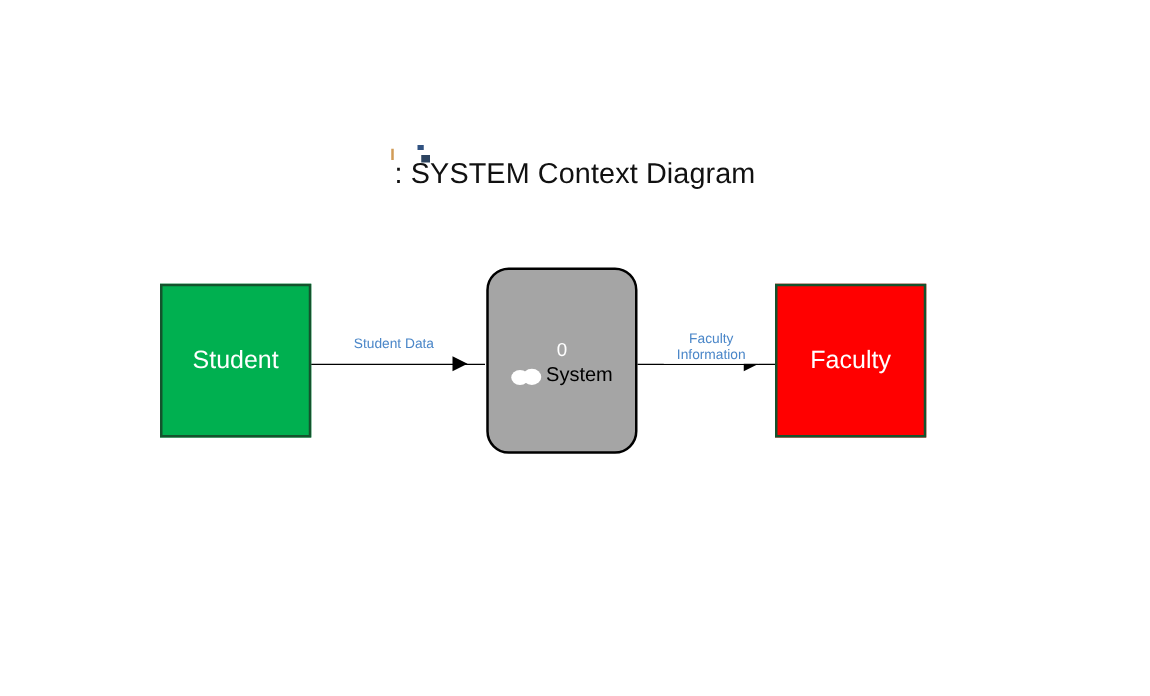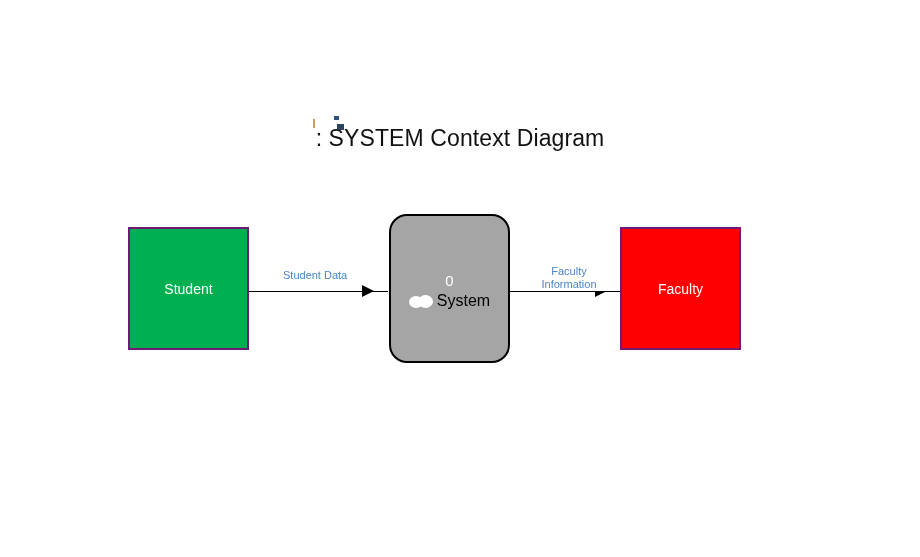--- a/index.html
+++ b/index.html
@@ -58,26 +58,26 @@
     width: 7px;
     height: 6px;
     background: #16304f;
     opacity: 0.9;
   }
 
   
   .entity {
     position: absolute;
     box-sizing: border-box;
-    border: 2px solid #701a75;
+    border: 2px solid #14532d;
     display: flex;
     align-items: center;
     justify-content: center;
     color: #ffffff;
-    font-size: 14px;
+    font-size: 20px;
     font-weight: 400;
   }
   #entity-student {
     left: 128px;
     top: 227px;
     width: 121px;
     height: 123px;
     background: #00b050;
   }
   #entity-faculty {

